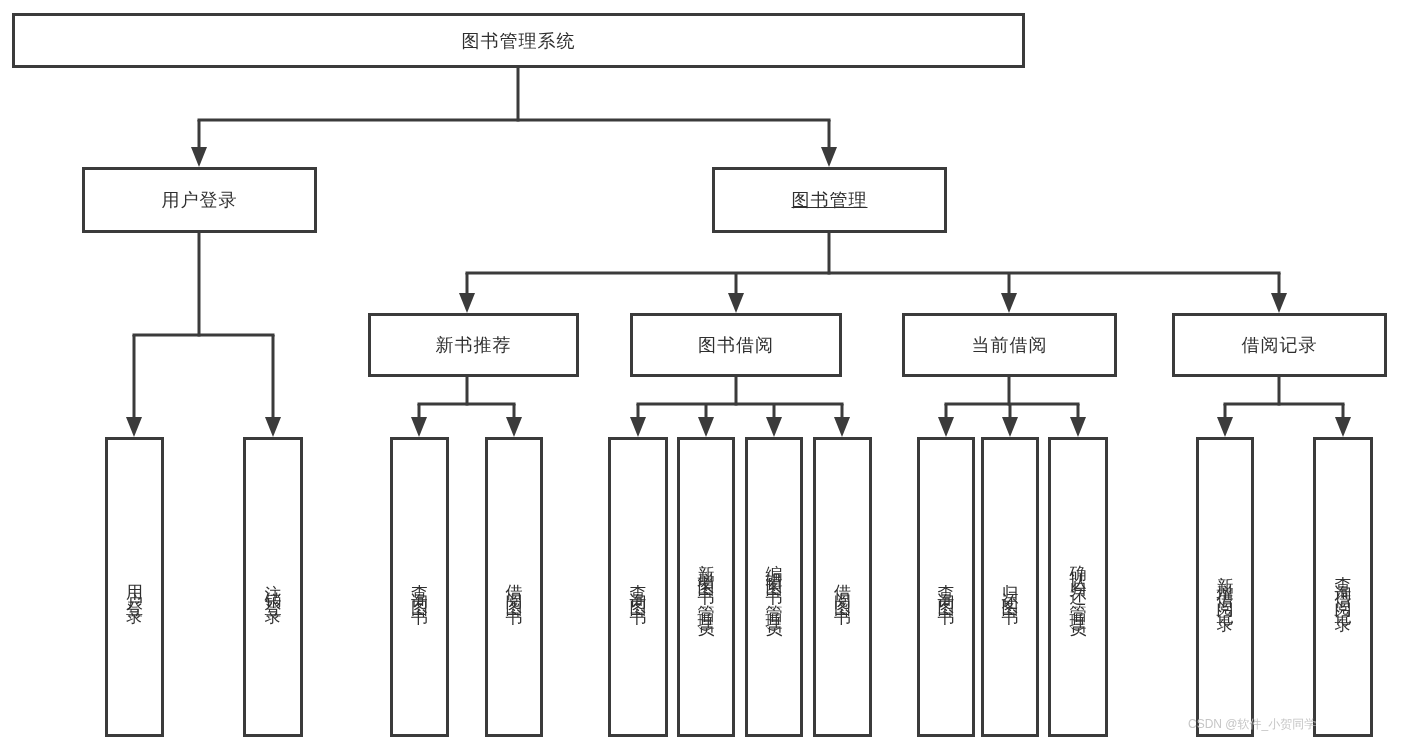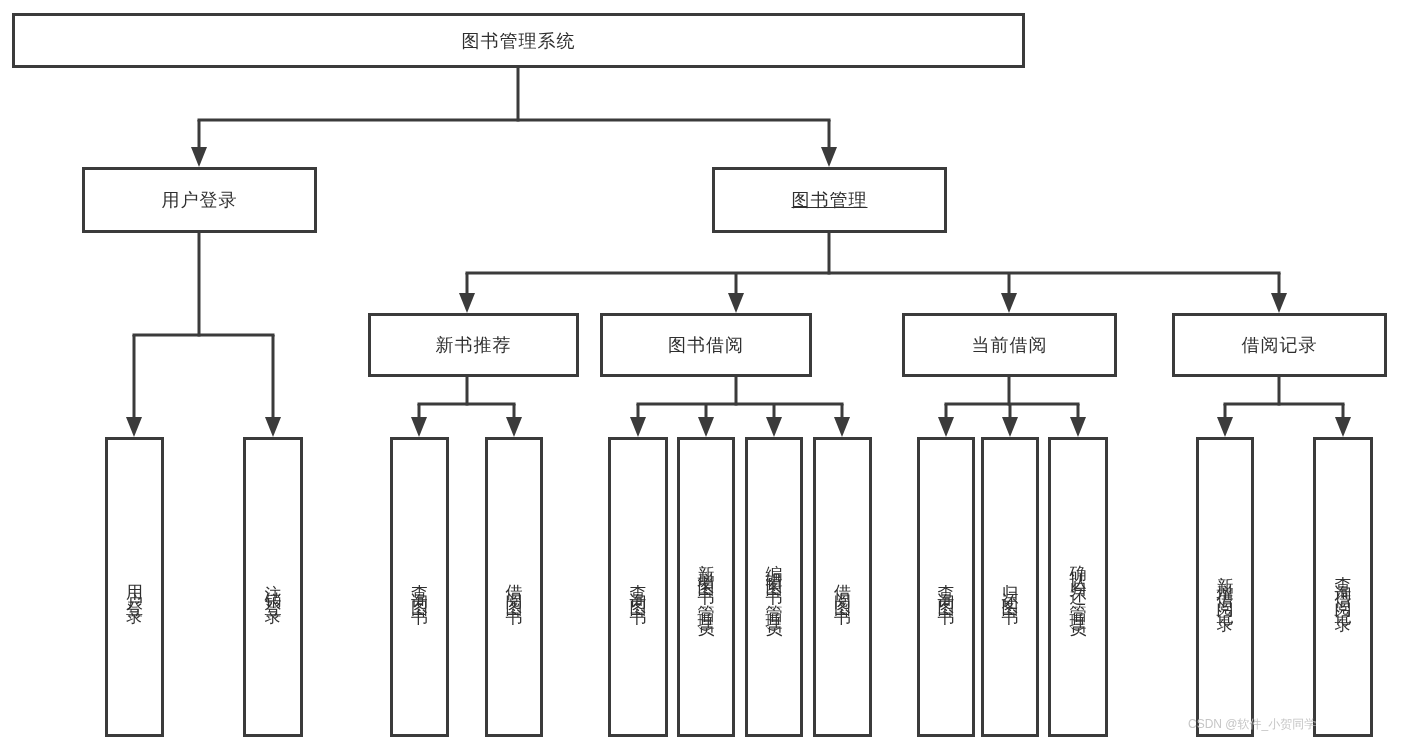--- a/index.html
+++ b/index.html
@@ -131,21 +131,21 @@
   <div class="node" style="left:82px; top:167px; width:235px; height:66px;">
     <span class="hlabel">用户登录</span>
   </div>
   <div class="node" style="left:712px; top:167px; width:235px; height:66px;text-decoration:underline;">
     <span class="hlabel">图书管理</span>
   </div>
 
   <div class="node" style="left:362px; top:313px; width:211px; height:64px;margin-left:6px;">
     <span class="hlabel">新书推荐</span>
   </div>
-  <div class="node" style="left:600px; top:313px; width:212px; height:64px;">
+  <div class="node" style="left:630px; top:313px; width:212px; height:64px;">
     <span class="hlabel">图书借阅</span>
   </div>
   <div class="node" style="left:1172px; top:313px; width:215px; height:64px;">
     <span class="hlabel">借阅记录</span>
   </div>
   <div class="node" style="left:902px; top:313px; width:215px; height:64px;">
     <span class="hlabel">当前借阅</span>
   </div>
 
   <div class="node leaf" style="left:105px; top:437px; width:59px; height:300px;">

